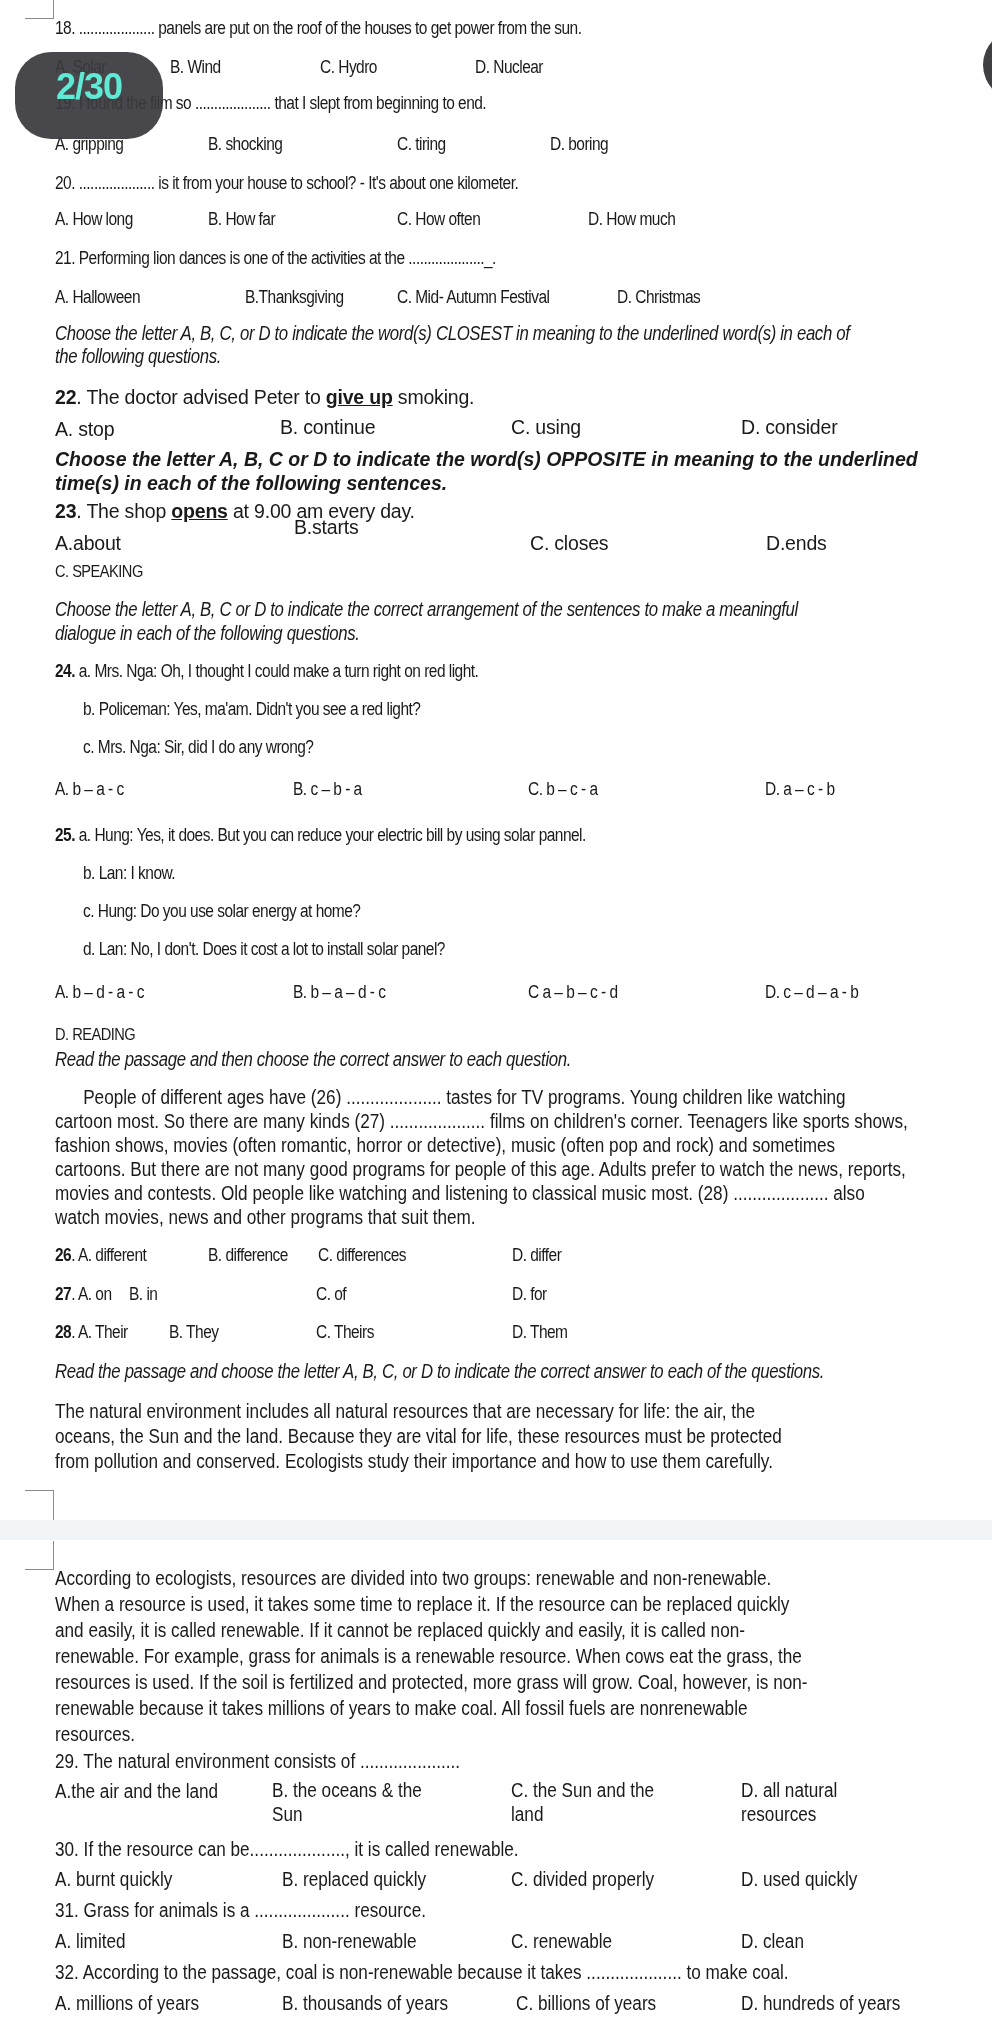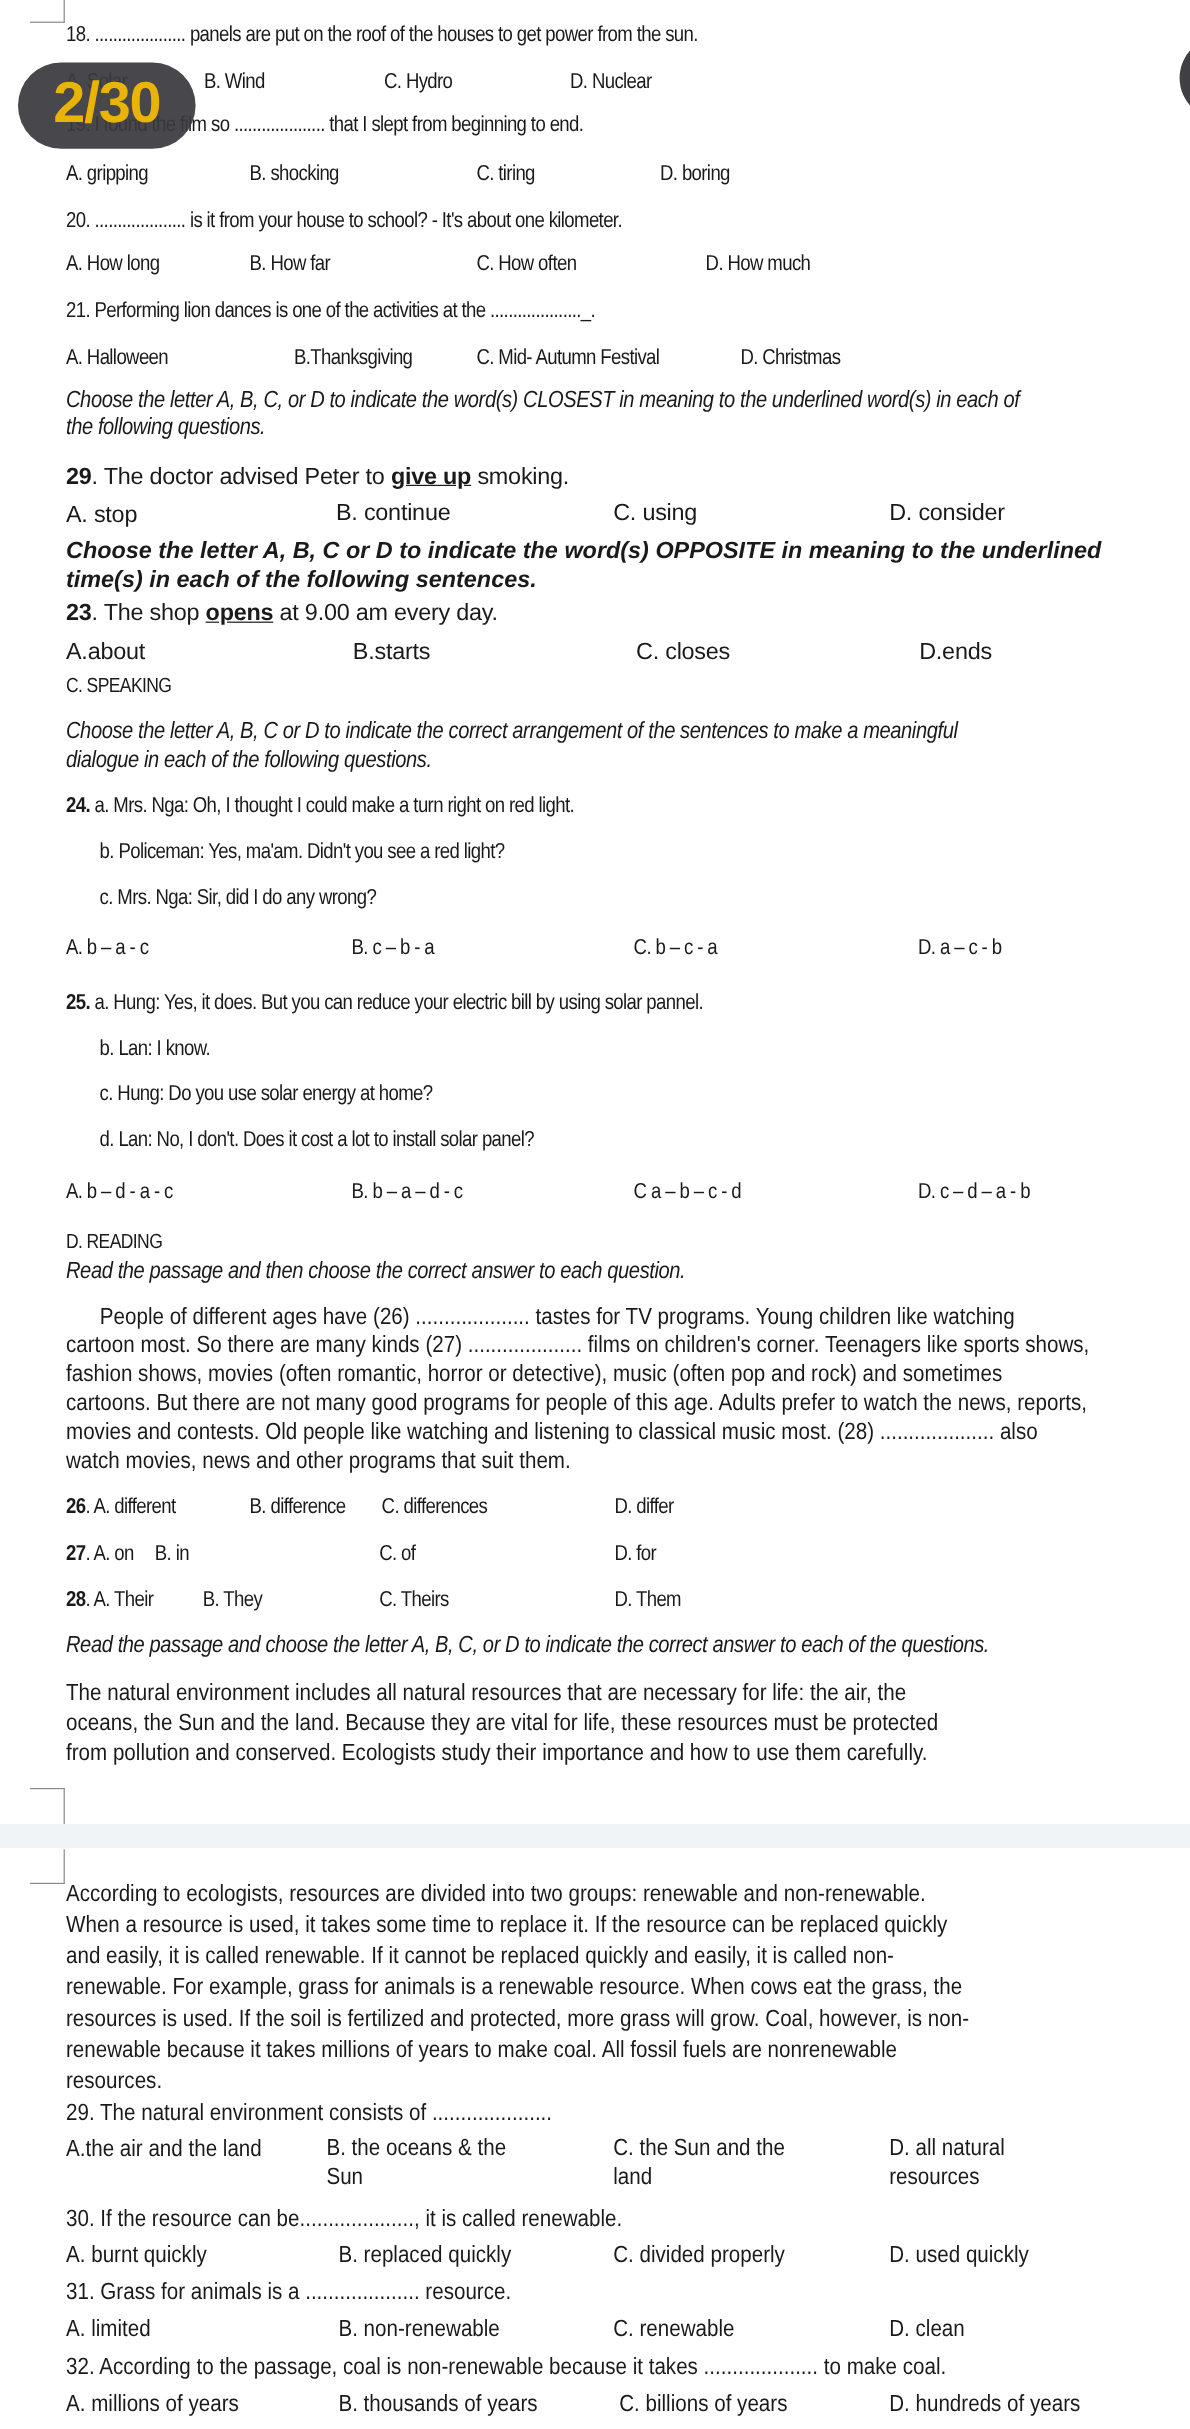--- a/index.html
+++ b/index.html
@@ -11,23 +11,23 @@
   .abs { position:absolute; white-space:nowrap; }
   .cn { font-family:"Liberation Sans", sans-serif; font-size:18px; letter-spacing:-0.6px; transform:scaleX(0.86); transform-origin:left top; }
   .rg { font-size:19.5px; letter-spacing:-0.2px; }
   .b { font-weight:bold; }
   .u { text-decoration:underline; font-weight:bold;margin-top:19px; }
   .inst { font-size:19.5px; font-style:italic; transform:scaleX(0.86); transform-origin:left top; letter-spacing:-0.4px; }
   .inst2 { font-size:19.5px; font-style:italic; font-weight:bold; }
   .para { font-size:19.5px; line-height:26px; transform:scaleX(0.88); transform-origin:left top; white-space:normal; }
   .corner-top { position:absolute; left:25px; width:28px; border-right:1px solid #8a8a8a; }
   .badge {
-    position:absolute; left:15px; top:52px; width:148px; height:72px;
+    position:absolute; left:15px; top:52px; width:148px; height:87px;
     background:rgba(58,58,62,0.93); border-radius:36px;
-    color:#eab308; font-weight:bold; font-size:48px; line-height:70px; text-align:center;
+    color:#5eead4; font-weight:bold; font-size:36px; line-height:70px; text-align:center;
     letter-spacing:-1px;
   }
   .right-circle {
     position:absolute; left:983px; top:28px; width:80px; height:74px;
     background:#3f3f44; border-radius:50%;
   }
   .pagebreak { position:absolute; left:0; top:1520px; width:992px; height:20px; background:#f1f4f6; }
 </style>
 </head>
 <body>
@@ -58,35 +58,35 @@
 <div class="abs cn" style="left:55px;top:248px;">21.  Performing lion dances is one of the activities at the ...................._.</div>
 <div class="abs cn" style="left:55px;top:287px;">A. Halloween</div>
 <div class="abs cn" style="left:245px;top:287px;">B.Thanksgiving</div>
 <div class="abs cn" style="left:397px;top:287px;">C. Mid- Autumn Festival</div>
 <div class="abs cn" style="left:617px;top:287px;">D. Christmas</div>
 
 <div class="abs inst" style="left:55px;top:322px;">Choose the letter A, B, C, or D to indicate the word(s) CLOSEST in meaning to the underlined word(s) in each of</div>
 <div class="abs inst" style="left:55px;top:345px;">the following questions.</div>
 
 <div class="abs rg" style="left:55px;top:386px;">
-  <span class="b">29</span><span>. The doctor advised Peter to </span><span class="u">give up</span><span> smoking.</span>
+  <span class="b">22</span><span>. The doctor advised Peter to </span><span class="u">give up</span><span> smoking.</span>
 </div>
 <div class="abs rg" style="left:55px;top:418px;">A. stop</div>
 <div class="abs rg" style="left:280px;top:416px;">B. continue</div>
 <div class="abs rg" style="left:511px;top:416px;">C. using</div>
 <div class="abs rg" style="left:741px;top:416px;">D. consider</div>
 
 <div class="abs inst2" style="left:55px;top:448px;">Choose the letter A, B, C or D to indicate the word(s) OPPOSITE in meaning to the underlined</div>
 <div class="abs inst2" style="left:55px;top:472px;">time(s) in each of the following sentences.</div>
 
 <div class="abs rg" style="left:55px;top:500px;text-align:center;">
   <span class="b">23</span><span>. The shop </span><span class="u">opens</span><span> at 9.00 am every day.</span>
 </div>
 <div class="abs rg" style="left:55px;top:532px;">A.about</div>
-<div class="abs rg" style="left:294px;top:532px;text-align:right;">B.starts</div>
+<div class="abs rg" style="left:294px;top:516px;text-align:right;">B.starts</div>
 <div class="abs rg" style="left:530px;top:532px;">C. closes</div>
 <div class="abs rg" style="left:766px;top:532px;">D.ends</div>
 
 <div class="abs cn" style="left:55px;top:562px;font-size:17px;">C. SPEAKING</div>
 <div class="abs inst" style="left:55px;top:598px;">Choose the letter A, B, C or D to indicate the correct arrangement of the sentences to make a meaningful</div>
 <div class="abs inst" style="left:55px;top:622px;">dialogue in each of the following questions.</div>
 
 <div class="abs cn" style="left:55px;top:661px;">
   <span class="b">24.</span><span> a. Mrs. Nga: Oh, I thought I could make a turn right on red light.</span>
 </div>

